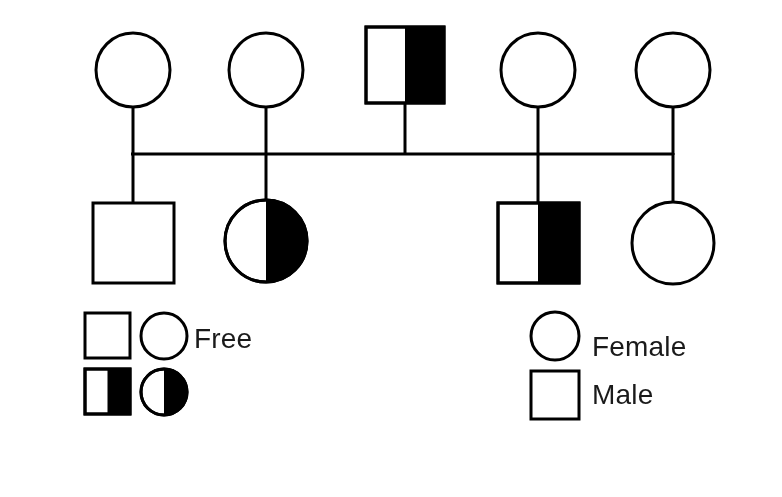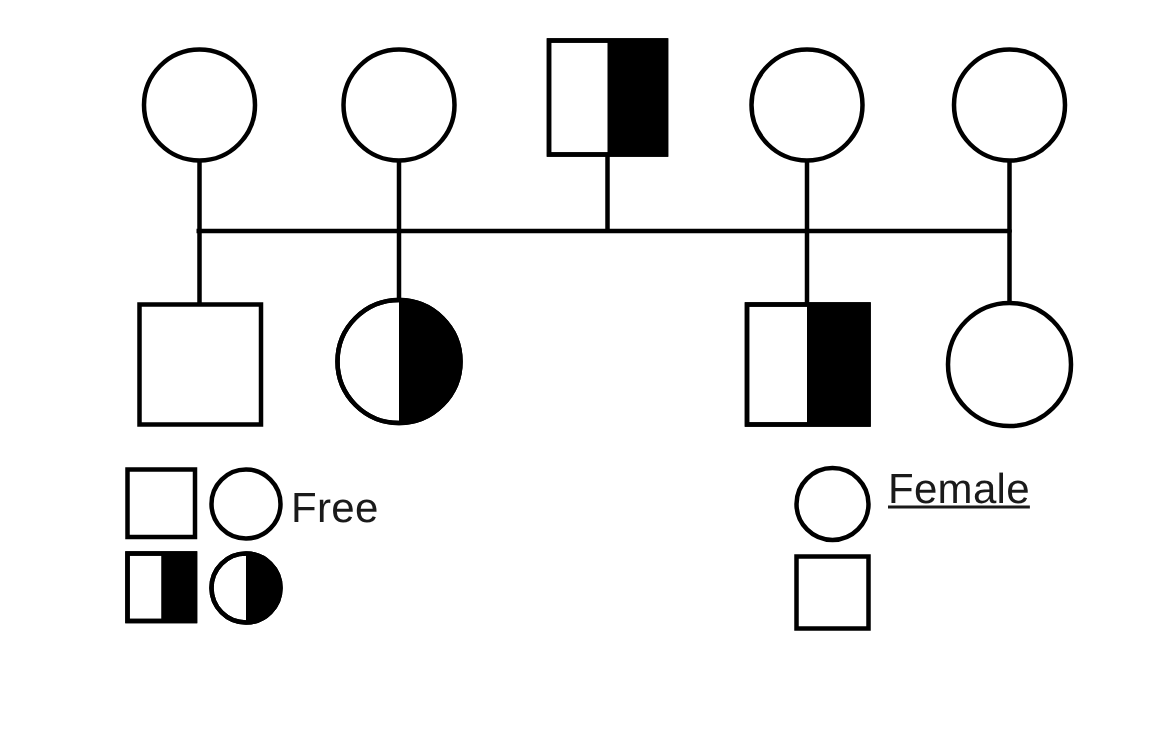--- a/index.html
+++ b/index.html
@@ -26,21 +26,21 @@
     position: absolute;
     font-family: "Liberation Sans", sans-serif;
     font-size: 28px;
     line-height: 28px;
     color: #1a1a1a;
     white-space: nowrap;
     letter-spacing: 0.2px;
   }
   #legend-free-label   { left: 194px; top: 325px; }
   #legend-affected-label { left: 194px; top: 381px; }
-  #legend-female-label { left: 592px; top: 312px; text-decoration: underline; }
+  #legend-female-label { left: 592px; top: 333px; }
   #legend-male-label   { left: 592px; top: 381px; }
 </style>
 </head>
 <body>
 
 <div id="pedigree-root">
 
   <svg id="pedigree-svg" width="782" height="497" viewBox="0 0 782 497" xmlns="http://www.w3.org/2000/svg">
 
     <defs>
@@ -122,14 +122,15 @@
     </g>
 
   </svg>
 
   
   <div class="legend-label" id="legend-free-label">Free</div>
 
 
   <div class="legend-label" id="legend-female-label">Female</div>
 
+  <div class="legend-label" id="legend-male-label">Male</div>
 
 </div>
 
 </body></html>

